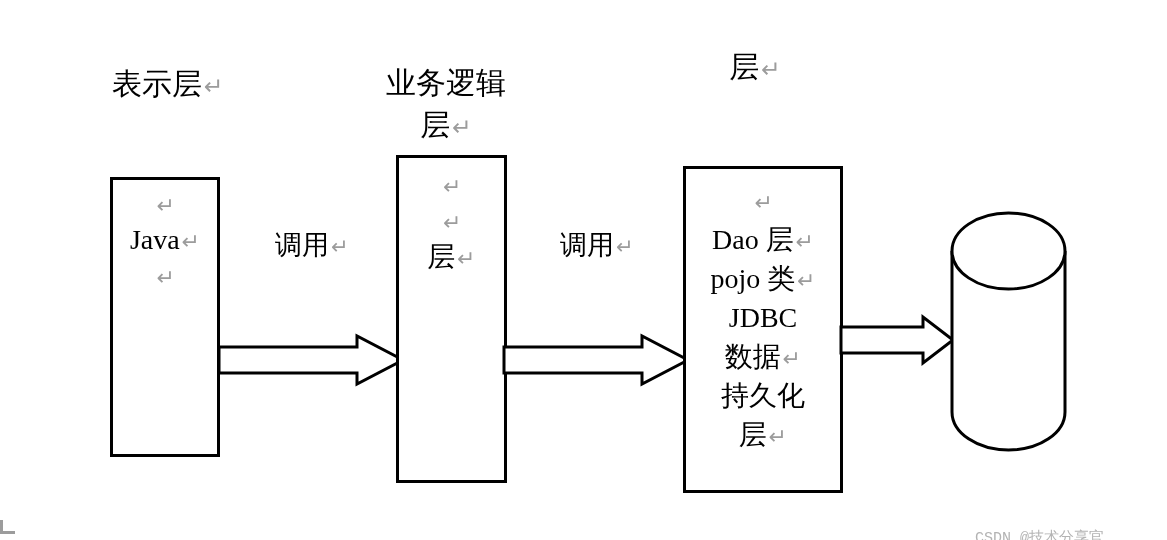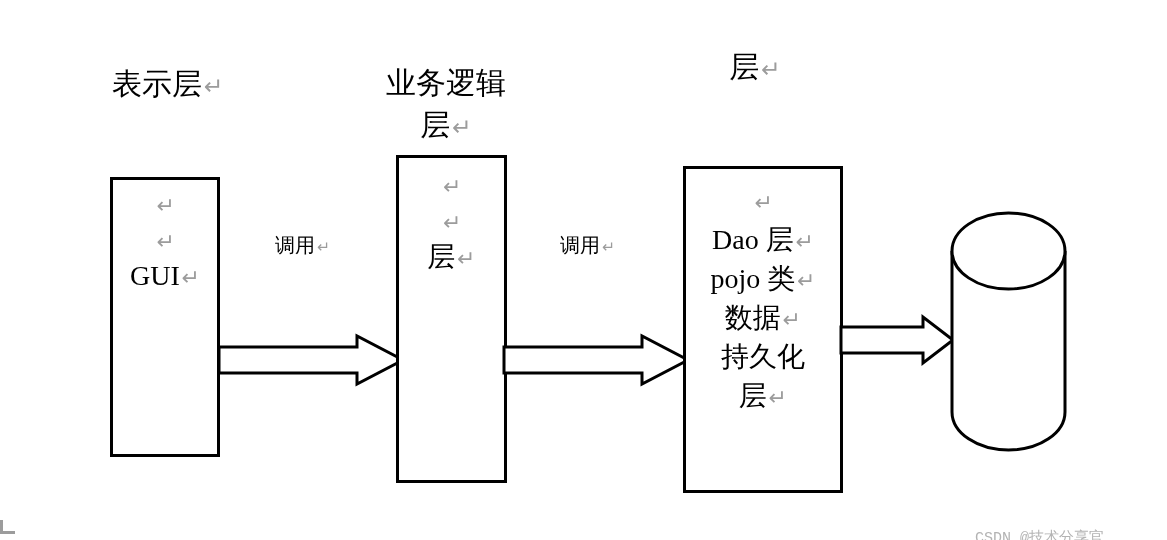--- a/index.html
+++ b/index.html
@@ -10,21 +10,21 @@
   .title{position:absolute;font-size:30px;line-height:36px;text-align:center;white-space:nowrap;}
   .title .tline{height:42px;line-height:42px;}
   .ret{color:#9c9c9c;font-family:"DejaVu Sans","Liberation Sans",sans-serif;font-size:0.78em;margin-left:2px;}
   .box{position:absolute;border:3px solid #000;background:#fff;text-align:center;font-size:28px;box-sizing:border-box;}
   .box .line{white-space:nowrap;}
   .box1 .line,.box2 .line{height:36px;line-height:36px;}
   .box3 .line{height:39px;line-height:39px;}
   .box1{left:110px;top:177px;width:110px;height:280px;padding-top:6px;}
   .box2{left:396px;top:155px;width:111px;height:328px;padding-top:9px;}
   .box3{left:683px;top:166px;width:160px;height:327px;padding-top:12px;}
-  .call-label{position:absolute;font-size:20px;line-height:40px;white-space:nowrap;text-align:right;}
+  .call-label{position:absolute;font-size:27px;line-height:40px;white-space:nowrap;text-align:right;}
   .call1{left:275px;top:225px;}
   .call2{left:560px;top:225px;}
   .t1{left:112px;top:66px;}
   .t2{left:366px;top:62px;width:160px;}
   .t3{left:675px;top:46px;width:160px;}
   .t4{left:938px;top:58px;}
   .arrow-svg{position:absolute;overflow:visible;}
   .watermark{
     position:absolute;left:975px;top:528px;font-family:Liberation Mono, monospace;
     font-size:15px;color:#b3b3b3;white-space:nowrap;
@@ -48,22 +48,22 @@
     <div class="tline"><span>层</span><span class="ret">↵</span></div>
   </div>
 
   <div class="title t3">
     <div class="tline"><span>层</span><span class="ret">↵</span></div>
   </div>
 
 
   <div class="box box1">
     <div class="line"><span class="ret">↵</span></div>
+    <div class="line"><span>Java</span><span class="ret">↵</span></div>
     <div class="line"><span class="ret">↵</span></div>
-    <div class="line"><span>GUI</span><span class="ret">↵</span></div>
   </div>
 
   <div class="call-label call1">
     <span>调用</span><span class="ret">↵</span>
   </div>
 
   <svg class="arrow-svg" style="left:219px;top:330px;" width="186" height="60" viewBox="0 0 186 60">
     <polygon points="0,17 138,17 138,6 184,30 138,54 138,43 0,43" fill="#ffffff" stroke="#000000" stroke-width="3" stroke-linejoin="miter"></polygon>
   </svg>
 
@@ -78,20 +78,21 @@
   </div>
 
   <svg class="arrow-svg" style="left:504px;top:330px;" width="186" height="60" viewBox="0 0 186 60">
     <polygon points="0,17 138,17 138,6 184,30 138,54 138,43 0,43" fill="#ffffff" stroke="#000000" stroke-width="3" stroke-linejoin="miter"></polygon>
   </svg>
 
   <div class="box box3">
     <div class="line"><span class="ret">↵</span></div>
     <div class="line"><span>Dao 层</span><span class="ret">↵</span></div>
     <div class="line"><span>pojo 类</span><span class="ret">↵</span></div>
+    <div class="line"><span>JDBC</span></div>
     <div class="line"><span>数据</span><span class="ret">↵</span></div>
     <div class="line"><span>持久化</span></div>
     <div class="line"><span>层</span><span class="ret">↵</span></div>
   </div>
 
   <svg class="arrow-svg" style="left:841px;top:312px;" width="114" height="56" viewBox="0 0 114 56">
     <polygon points="0,15 82,15 82,5 112,28 82,51 82,41 0,41" fill="#ffffff" stroke="#000000" stroke-width="3" stroke-linejoin="miter"></polygon>
   </svg>
 
   <svg class="arrow-svg" style="left:945px;top:205px;" width="130" height="255" viewBox="0 0 130 255">

